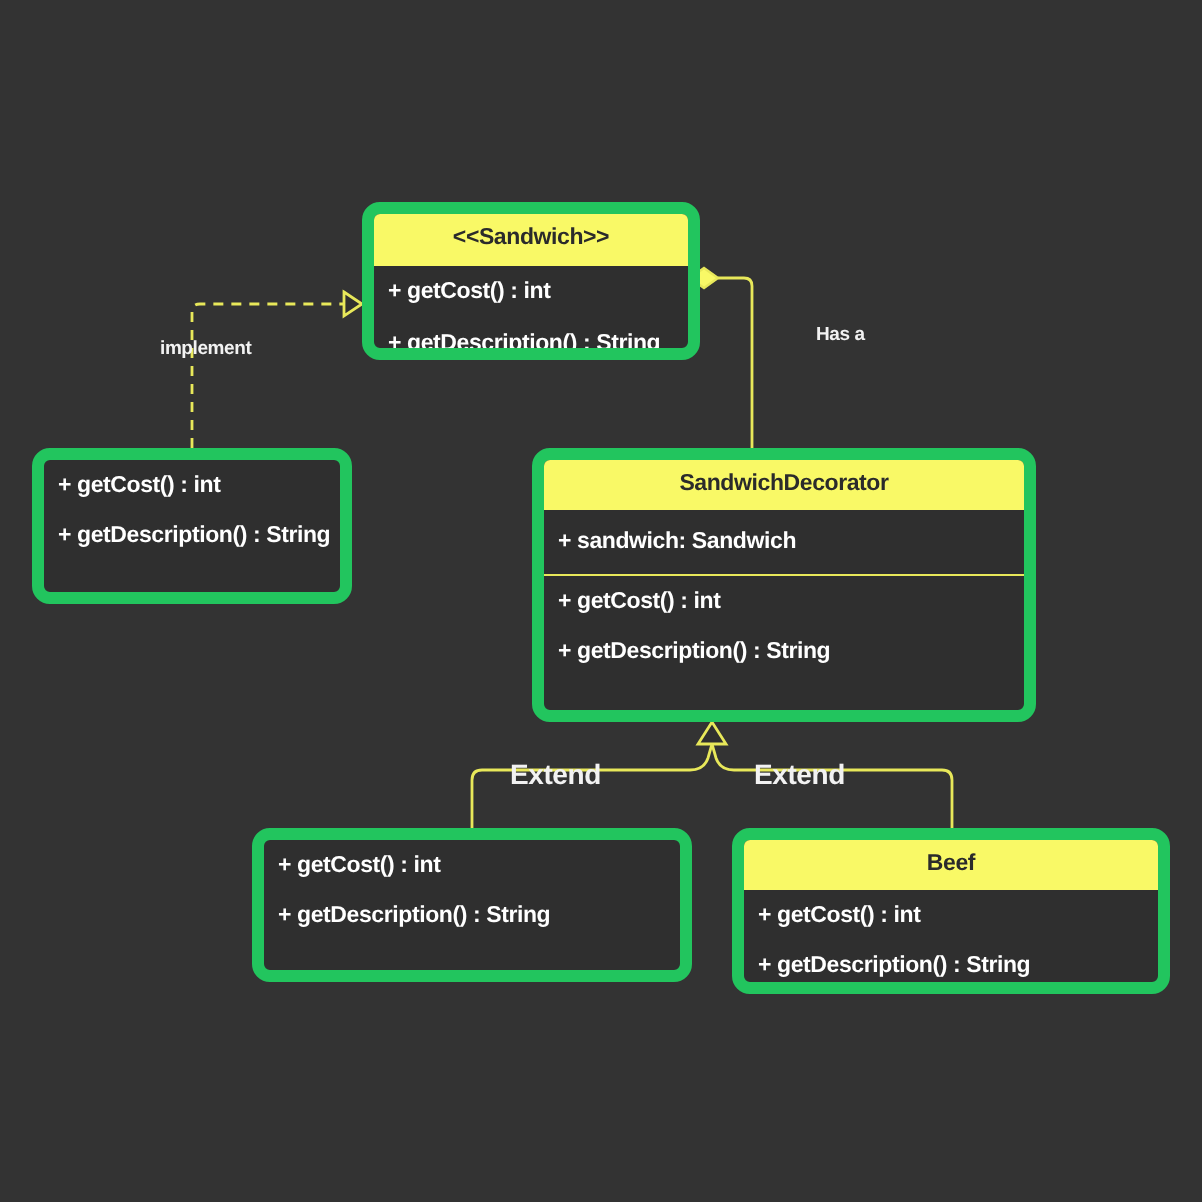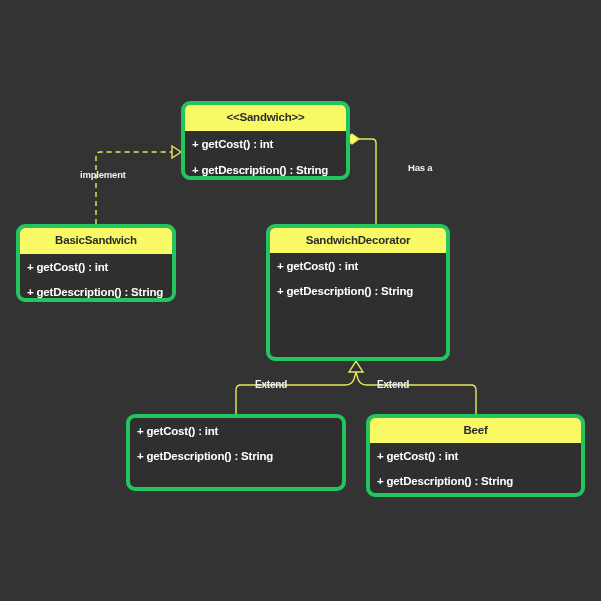--- a/index.html
+++ b/index.html
@@ -19,21 +19,21 @@
     position: absolute;
     left: 0;
     top: 0;
     width: 601px;
     height: 601px;
     pointer-events: none;
   }
   .uml-box {
     position: absolute;
     box-sizing: border-box;
-    border: 4px solid #22c55e;
+    border: 6px solid #22c55e;
     border-radius: 9px;
     background: #2f2f2f;
     overflow: hidden;
   }
   .uml-header {
     background: #f9f966;
     color: #2b2b2b;
     text-align: center;
     font-size: 11.5px;
     font-weight: bold;
@@ -61,21 +61,21 @@
   }
   .edge-label {
     position: absolute;
     color: #f2f2f2;
     font-size: 9.5px;
     font-weight: bold;
     letter-spacing: -0.2px;
     white-space: nowrap;
   }
   .edge-label.small {
-    font-size: 10px;
+    font-size: 14px;
   }
 </style>
 </head>
 <body>
 
 <div id="canvas">
 
   <svg class="edges" viewBox="0 0 601 601">
 
     <g>
@@ -109,29 +109,31 @@
 
   <div class="uml-box" style="left:181px; top:101px; width:169px; height:79px;">
     <div class="uml-header" style="height:26px;">&lt;&lt;Sandwich&gt;&gt;</div>
     <div class="uml-compartment">
       <div class="uml-row" style="height:26px;">+ getCost() : int</div>
       <div class="uml-row" style="height:26px;">+ getDescription() : String</div>
     </div>
   </div>
 
   <div class="uml-box" style="left:16px; top:224px; width:160px; height:78px;">
-    <div class="uml-header" style="height:26px;">BasicSandwich</div>
     <div class="uml-compartment">
       <div class="uml-row" style="height:25px;">+ getCost() : int</div>
       <div class="uml-row" style="height:25px;">+ getDescription() : String</div>
     </div>
   </div>
 
-  <div class="uml-box" style="left:266px; top:224px; width:184px; height:137px;">
+  <div class="uml-box" style="left:266px; top:224px; width:252px; height:137px;">
     <div class="uml-header" style="height:25px;">SandwichDecorator</div>
+    <div class="uml-compartment divided">
+      <div class="uml-row" style="height:32px;">+ sandwich: Sandwich</div>
+    </div>
     <div class="uml-compartment">
       <div class="uml-row" style="height:25px;">+ getCost() : int</div>
       <div class="uml-row" style="height:26px;">+ getDescription() : String</div>
     </div>
   </div>
 
   <div class="uml-box" style="left:126px; top:414px; width:220px; height:77px;">
     <div class="uml-compartment">
       <div class="uml-row" style="height:25px;">+ getCost() : int</div>
       <div class="uml-row" style="height:26px;">+ getDescription() : String</div>

